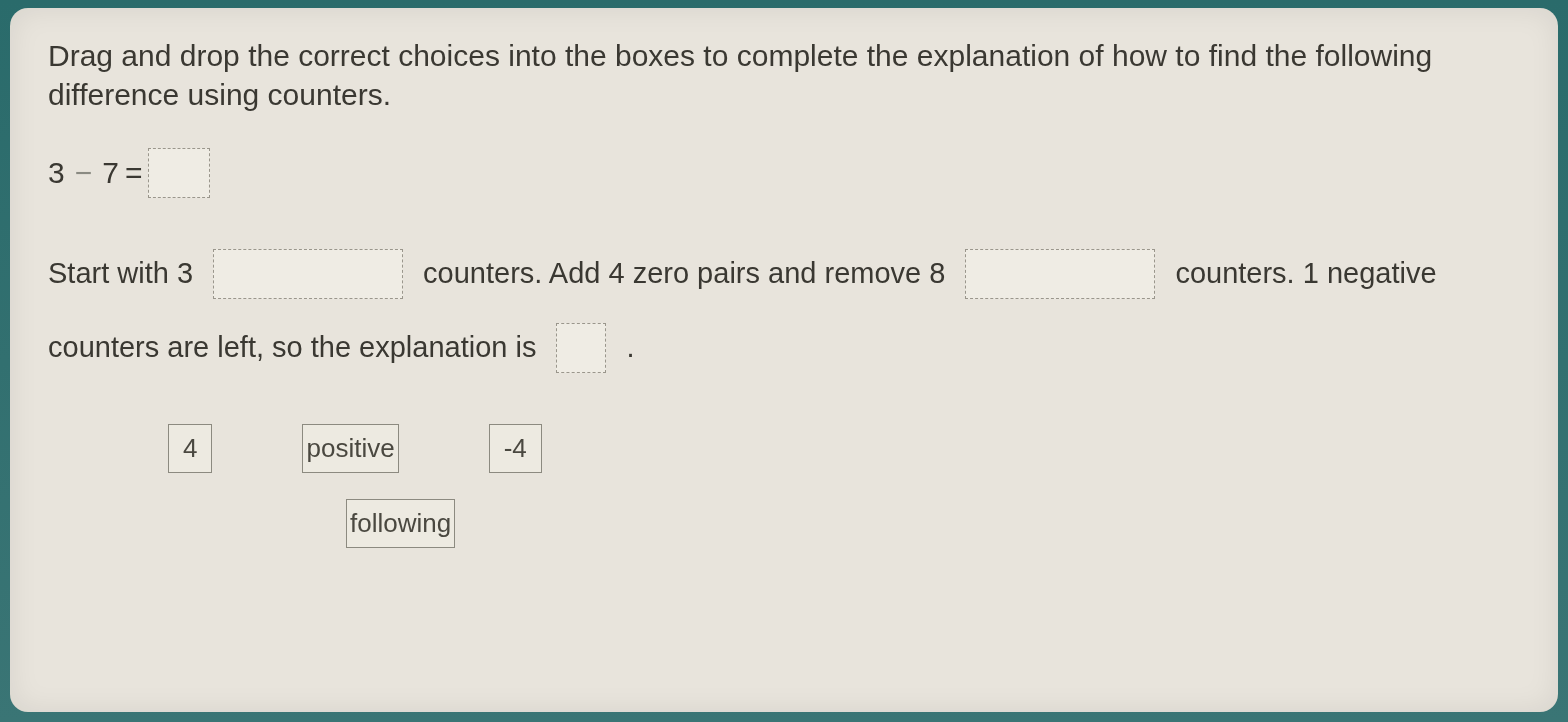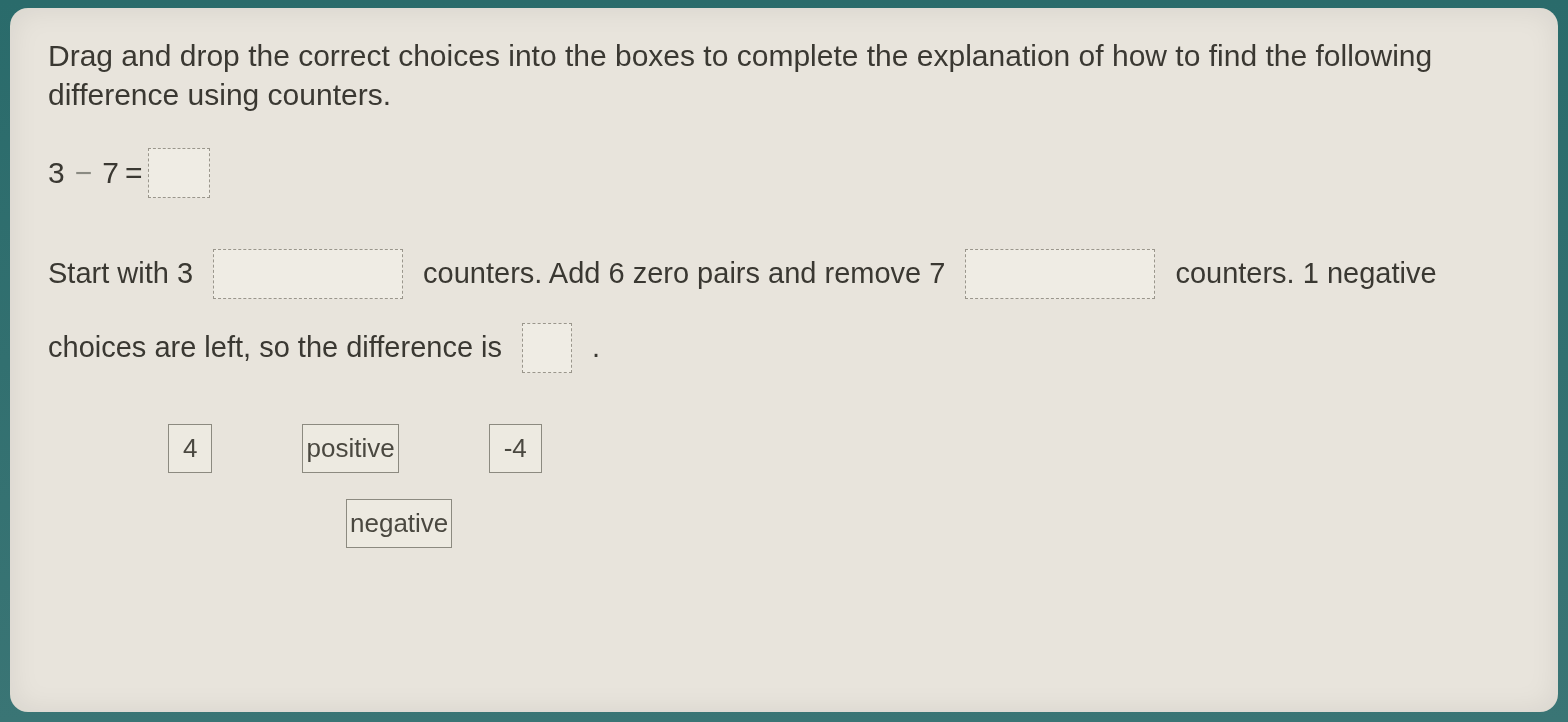--- a/index.html
+++ b/index.html
@@ -94,36 +94,36 @@
     <span class="eq-num">3</span>
     <span class="eq-minus">−</span>
     <span class="eq-num">7</span>
     <span class="eq-num">=</span>
     <span class="drop-target"></span>
   </div>
 
   <div class="sentence-row">
     <span class="seg">Start with 3</span>
     <span class="drop-target wide"></span>
-    <span class="seg">counters. Add 6 zero pairs and remove 7</span>
+    <span class="seg">counters. Add 4 zero pairs and remove 8</span>
     <span class="drop-target wide"></span>
     <span class="seg">counters. 1 negative</span>
   </div>
 
   <div class="sentence-row">
-    <span class="seg">choices are left, so the difference is</span>
+    <span class="seg">counters are left, so the explanation is</span>
     <span class="drop-target small"></span>
     <span class="seg">.</span>
   </div>
 
   <div class="choices-area">
     <div class="choice-row">
       <div class="choice narrow">4</div>
       <div class="choice">positive</div>
       <div class="choice narrow">-4</div>
     </div>
     <div class="choice-row">
       <div style="width:50px;"></div>
-      <div class="choice col2" style="margin-left:38px;">negative</div>
+      <div class="choice col2" style="margin-left:38px;">following</div>
     </div>
   </div>
 
 </div>
 
 </body></html>

